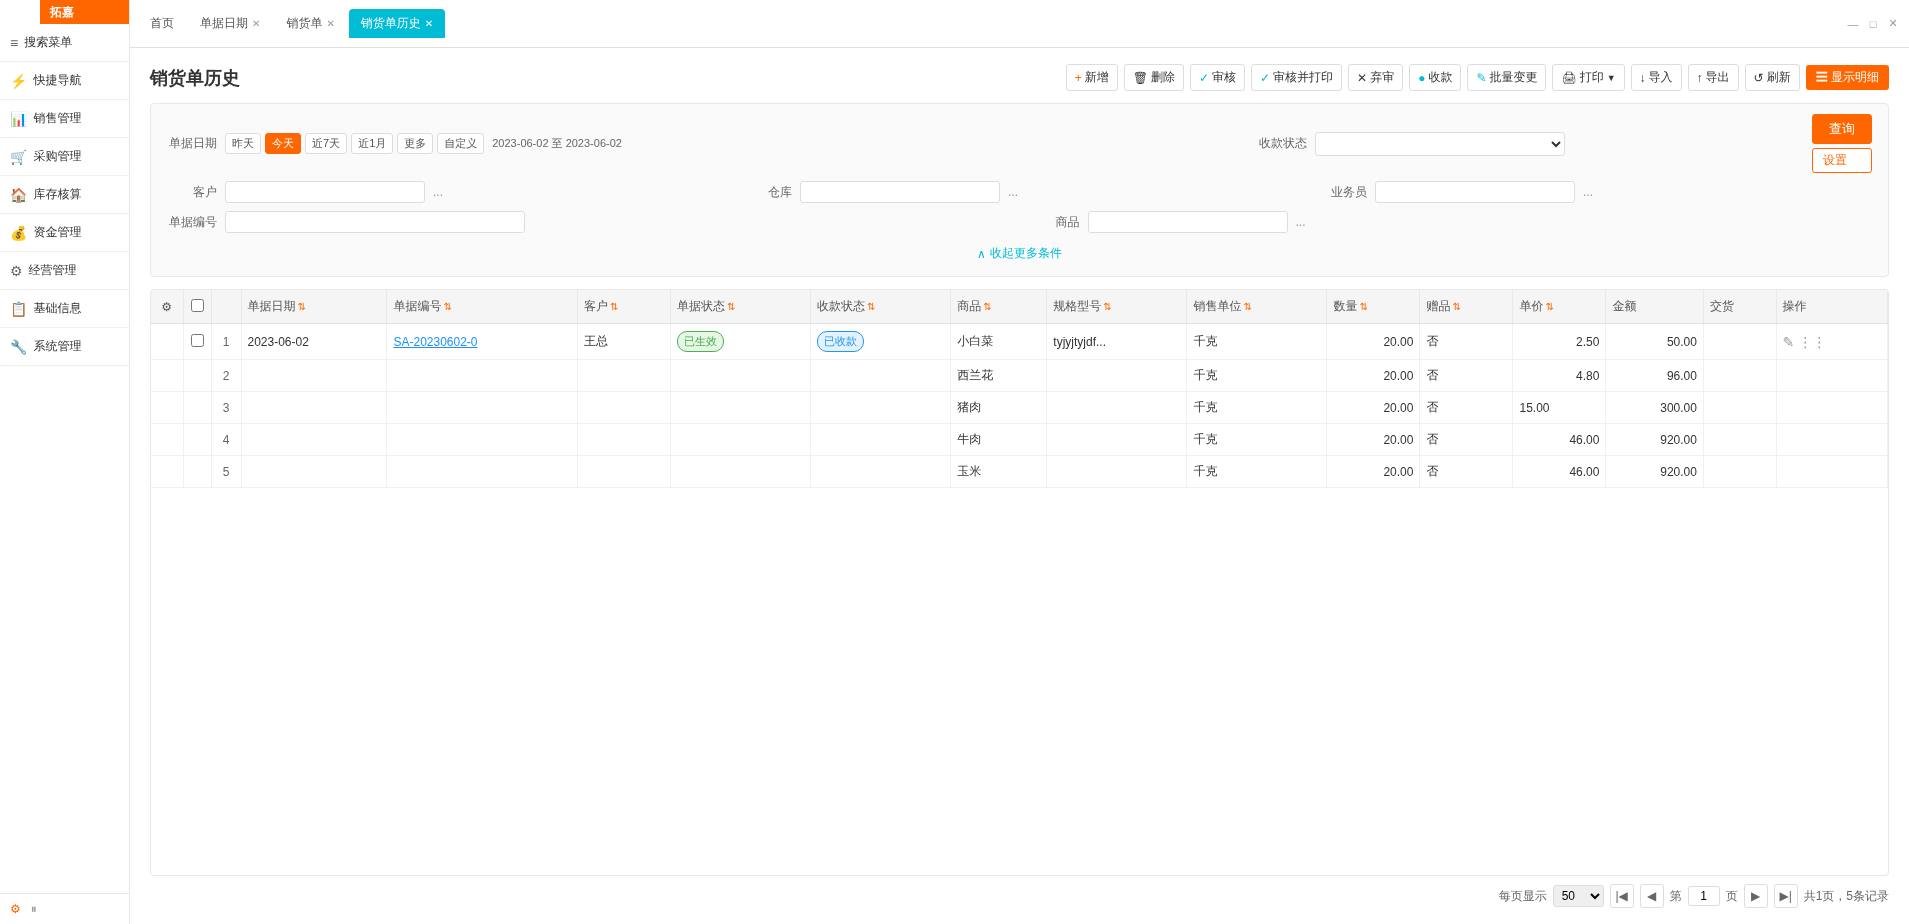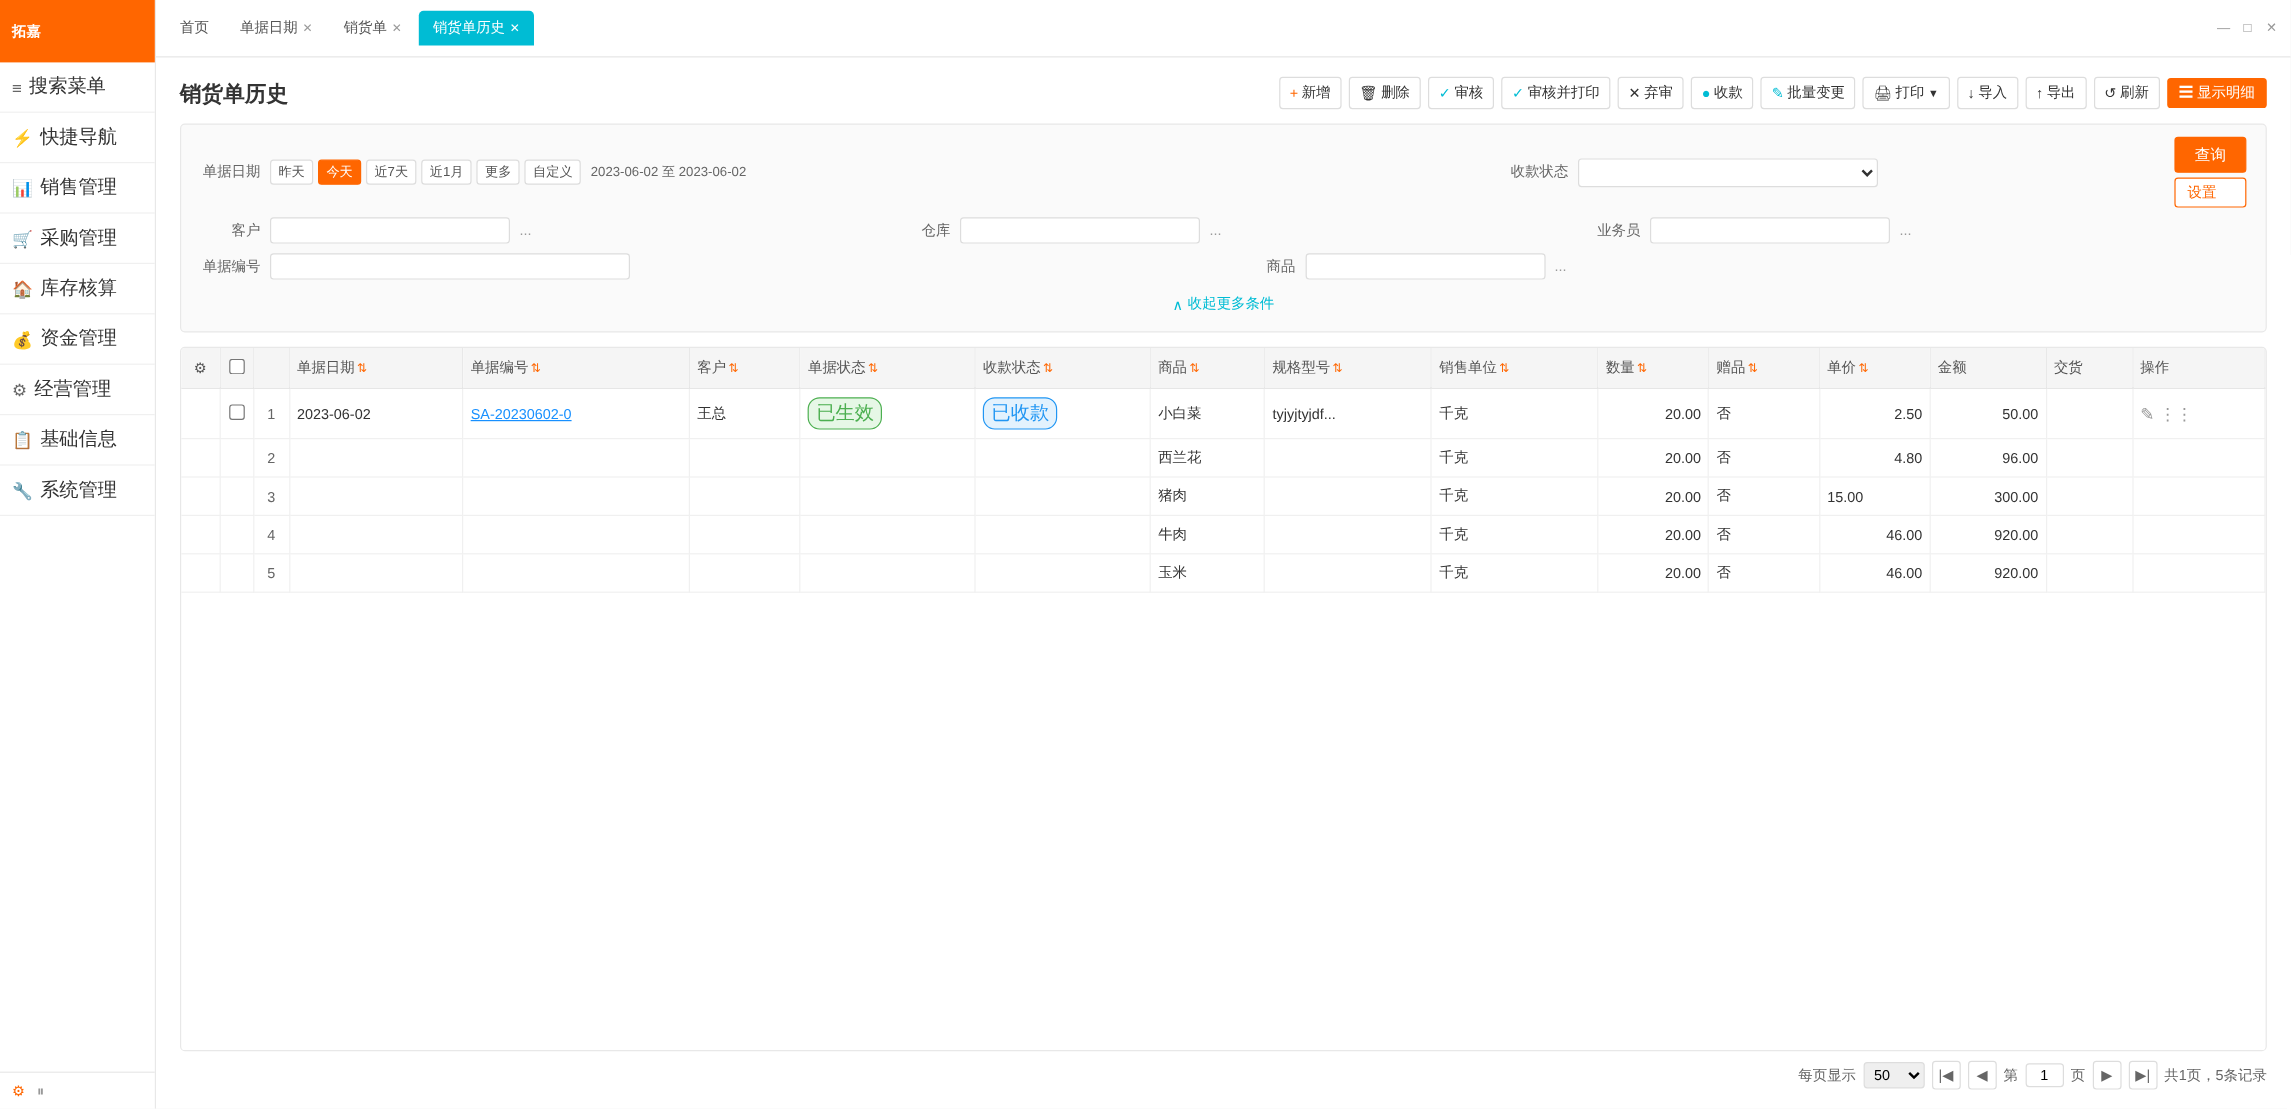--- a/index.html
+++ b/index.html
@@ -13,35 +13,36 @@
       display: flex;
       flex-direction: column;
       flex-shrink: 0;
     }
     .sidebar-logo {
       background: #ff6600;
       color: #fff;
       padding: 8px 10px;
       font-size: 13px;
       font-weight: bold;
-      height: 52px;
-      display: flex;
-      align-items: center;
+      height: 24px;
+      display: flex;
+      align-items: center;
+      margin-left: 40px;
     }
     .sidebar-item {
       display: flex;
       align-items: center;
       padding: 10px 10px;
       cursor: pointer;
       color: #333;
       gap: 6px;
       border-bottom: 1px solid #f0f0f0;
     }
     .sidebar-item .icon { font-size: 14px; color: #666; }
-    .sidebar-item-label { font-size: 16px; }
+    .sidebar-item-label { font-size: 12px; }
     .sidebar-bottom {
       margin-top: auto;
       border-top: 1px solid #e8e8e8;
       padding: 8px 10px;
       display: flex;
       gap: 10px;
     }
 
     
     .main {
@@ -247,21 +248,21 @@
       padding: 7px 6px;
       border-bottom: 1px solid #f0f0f0;
       border-right: 1px solid #f0f0f0;
       color: #333;
       white-space: nowrap;
     }
     .badge {
       display: inline-block;
       padding: 2px 6px;
       border-radius: 10px;
-      font-size: 16px;
+      font-size: 11px;
     }
     .badge-green { background: #e6f7e6; color: #4caf50; border: 1px solid #4caf50; }
     .badge-blue { background: #e3f2fd; color: #2196f3; border: 1px solid #2196f3; }
     .action-btns { display: flex; gap: 4px; }
     .action-btn { color: #999; cursor: pointer; font-size: 14px; }
 
     
     .table-footer {
       background: #fffbe6;
       border-top: 1px solid #e0e0e0;

